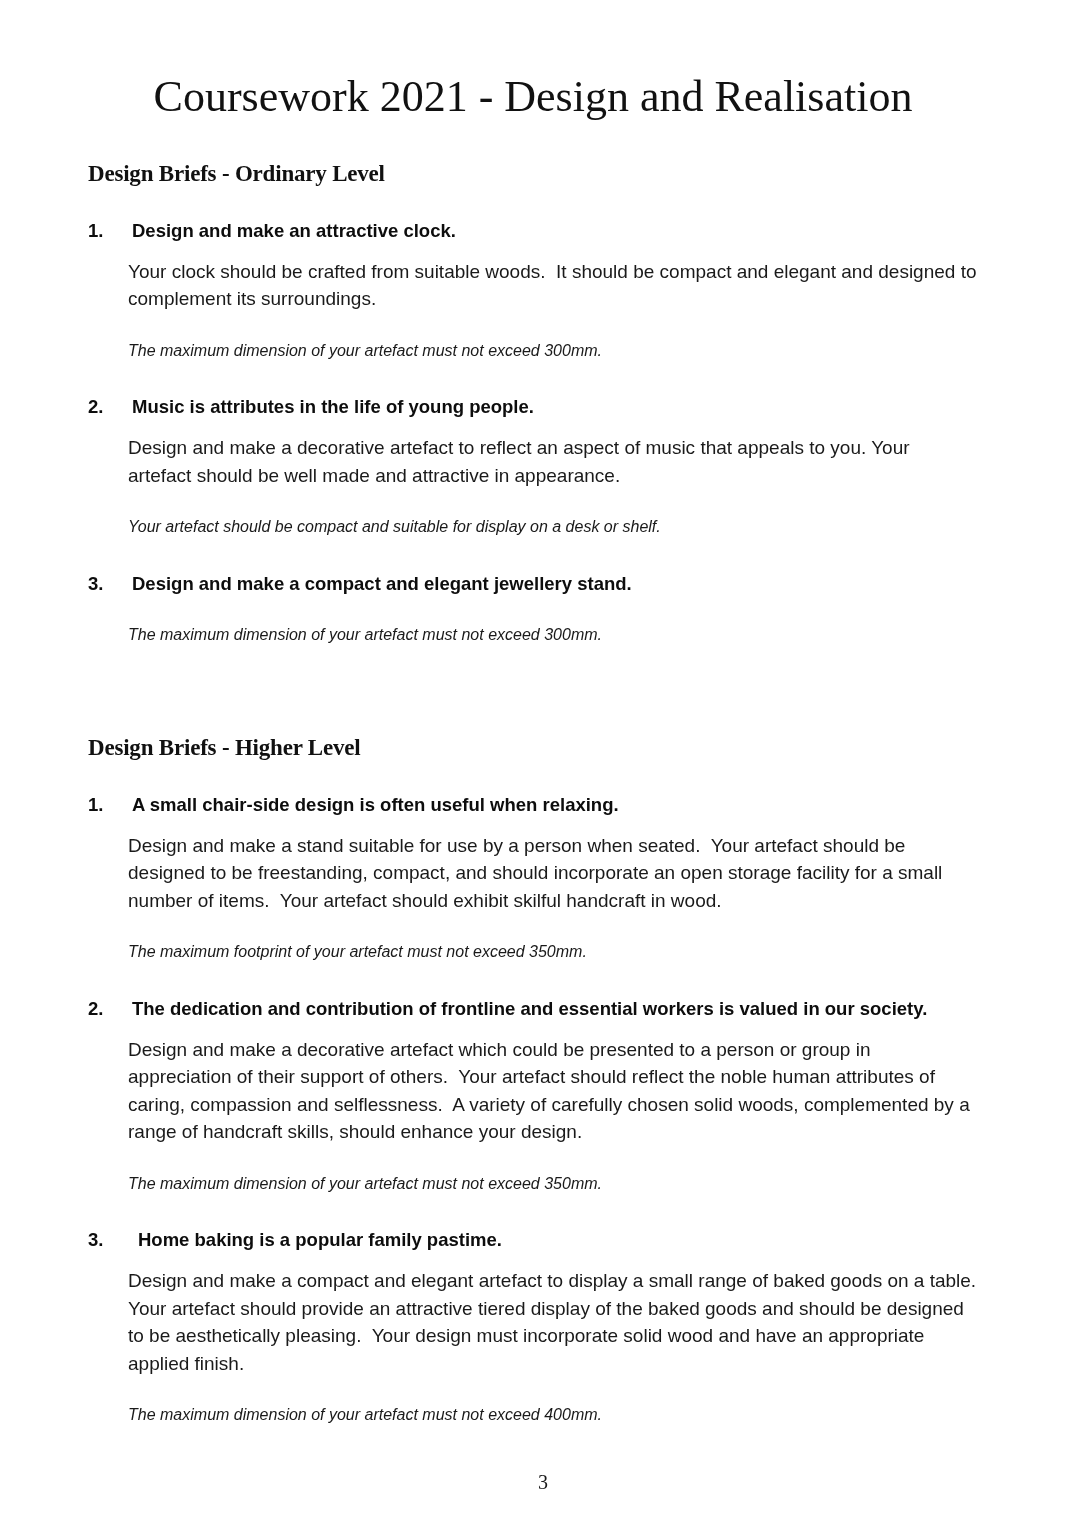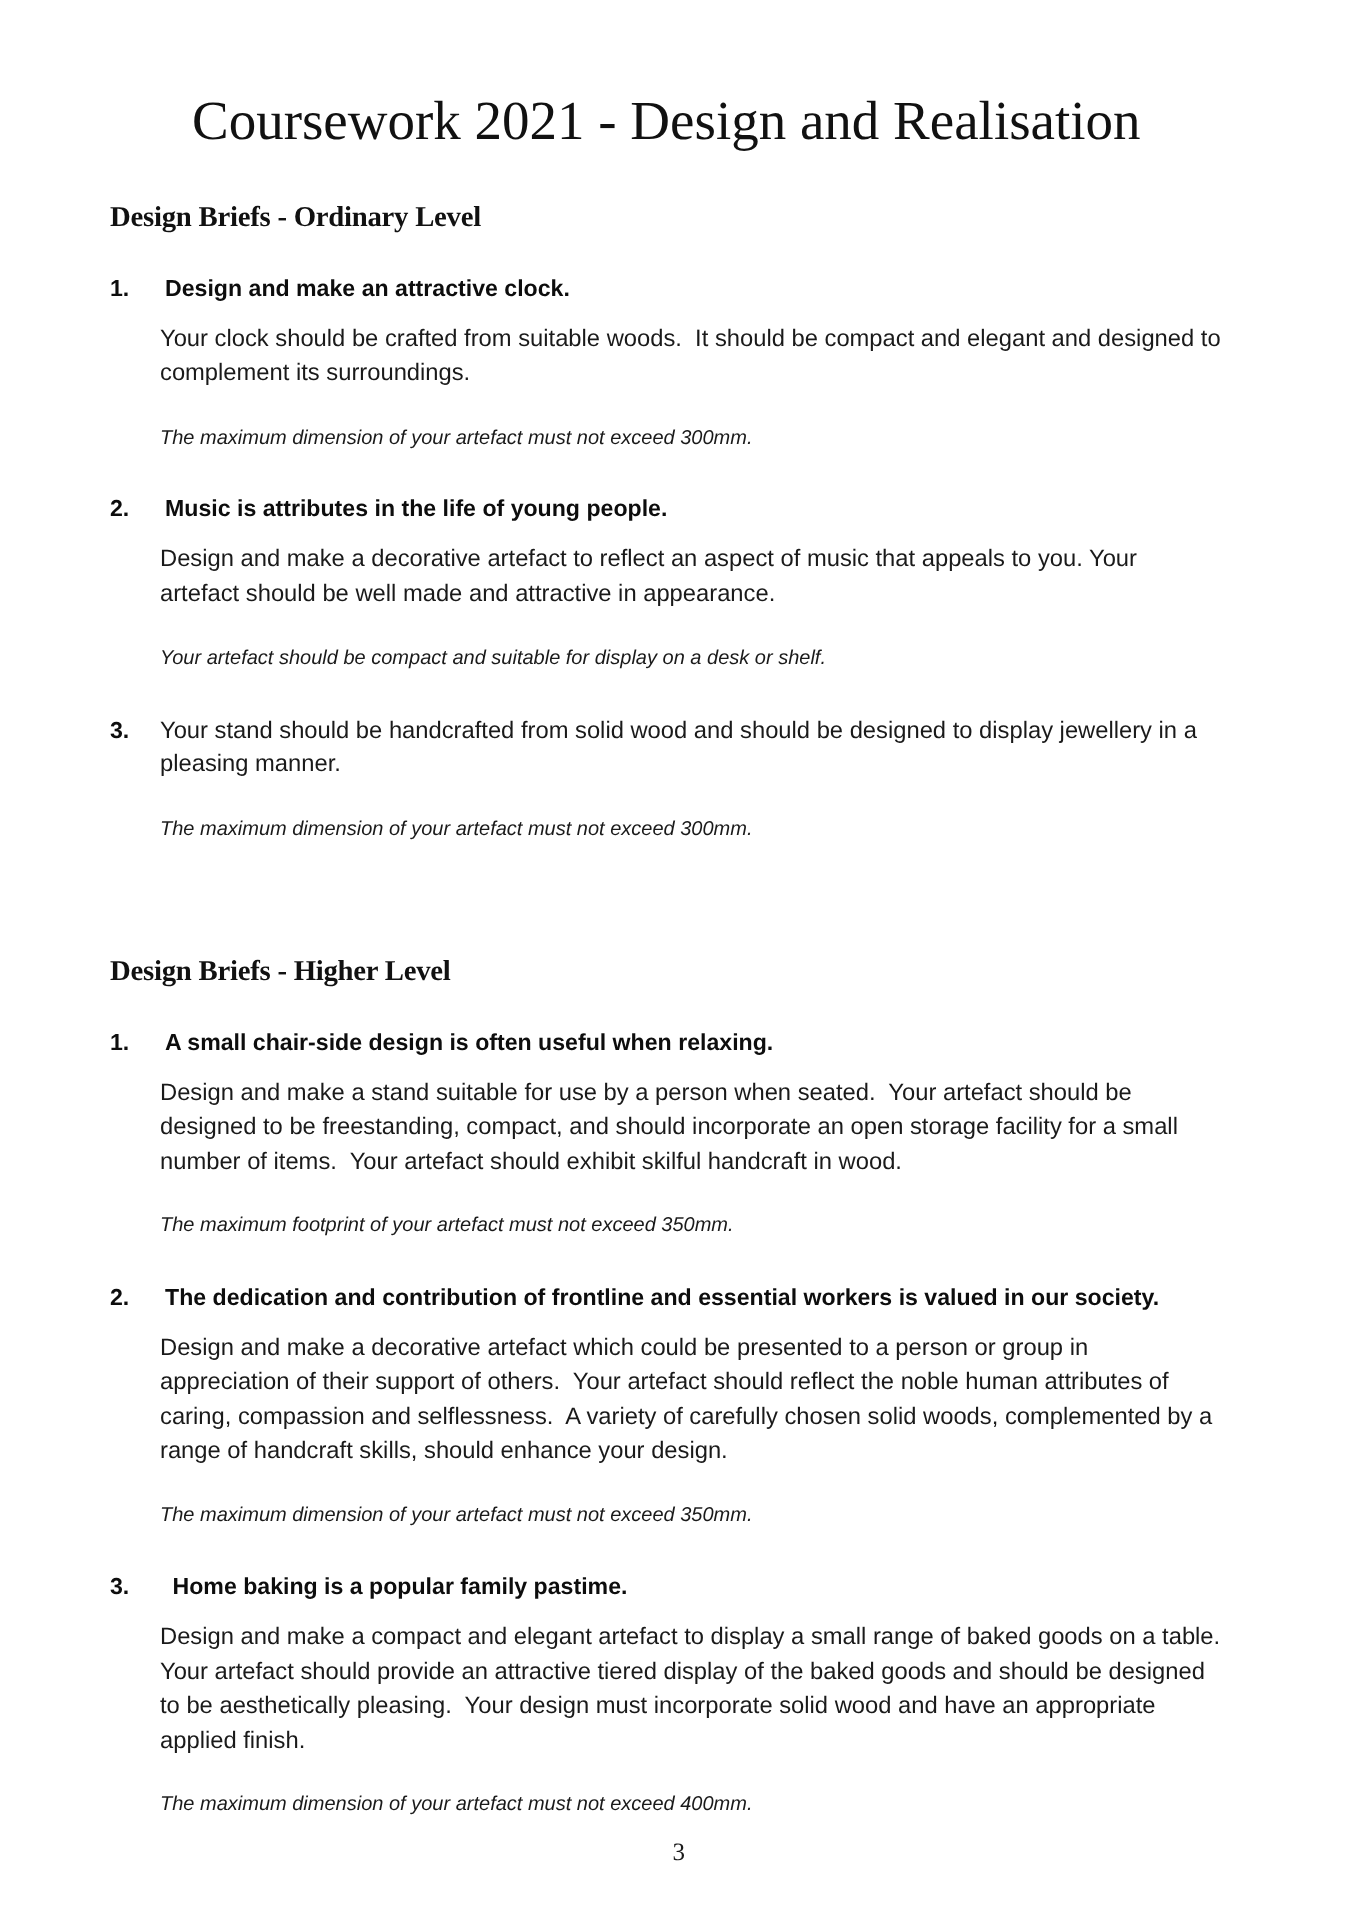--- a/index.html
+++ b/index.html
@@ -132,21 +132,21 @@
 
       <li class="brief">
         <span class="brief-number">2.</span>
         <p class="brief-title">Music is attributes in the life of young people.</p>
         <p class="brief-body">Design and make a decorative artefact to reflect an aspect of music that appeals to you. Your artefact should be well made and attractive in appearance.</p>
         <p class="brief-constraint">Your artefact should be compact and suitable for display on a desk or shelf.</p>
       </li>
 
       <li class="brief">
         <span class="brief-number">3.</span>
-        <p class="brief-body">Your stand should be handcrafted from solid wood and should be designed to display jewellery in a pleasing manner.</p>
+        <p class="brief-title">Design and make a compact and elegant jewellery stand.</p>
         <p class="brief-constraint">The maximum dimension of your artefact must not exceed 300mm.</p>
       </li>
 
     </ol>
 
     <h2 class="section-heading section-higher">Design Briefs - Higher Level</h2>
 
     <ol class="brief-list">
 
       <li class="brief">

